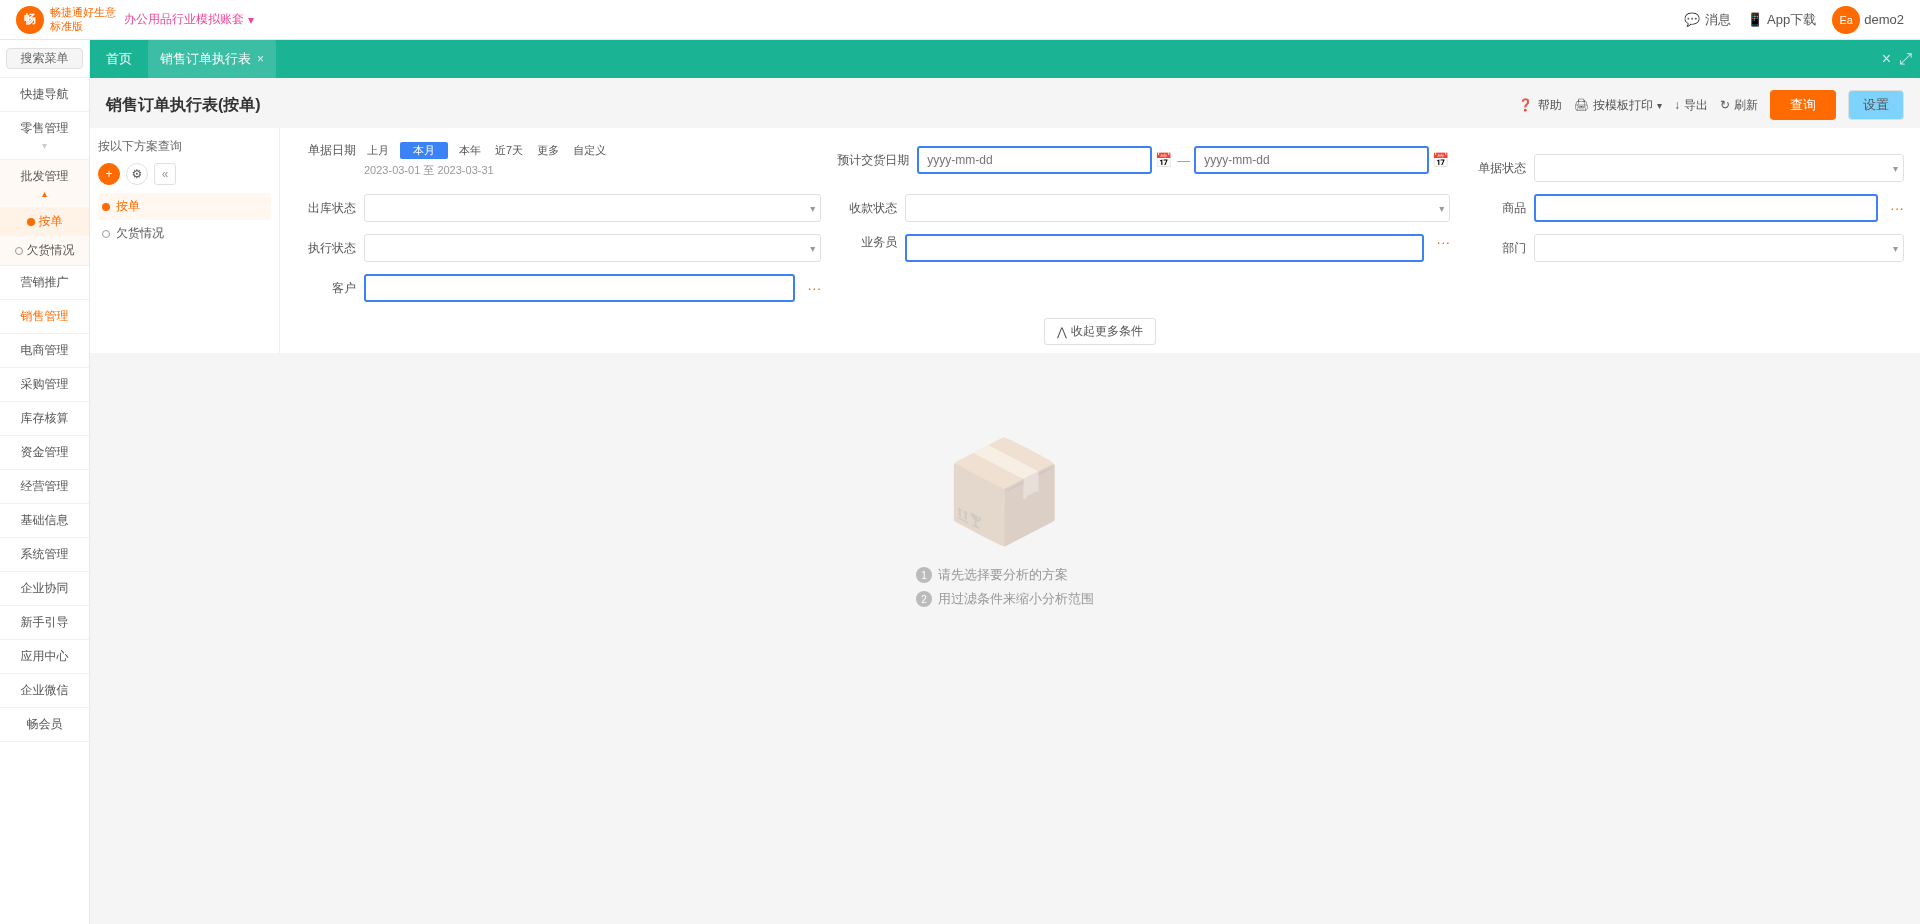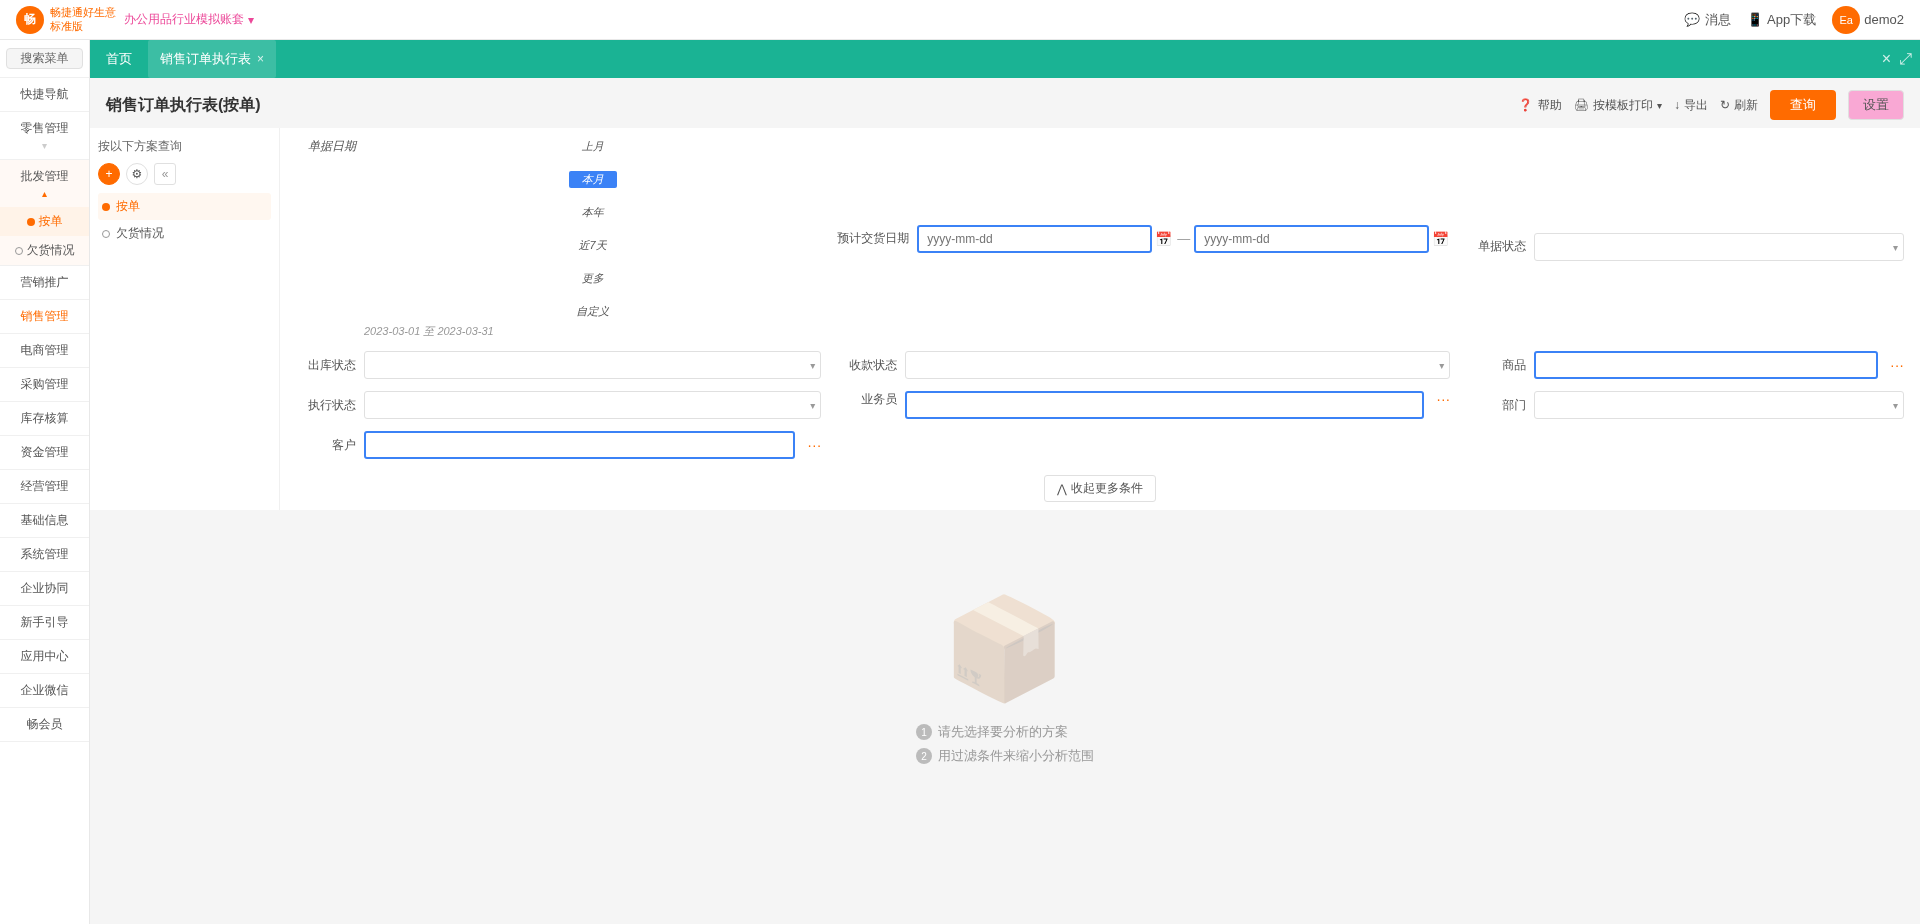--- a/index.html
+++ b/index.html
@@ -45,42 +45,42 @@
     
     .content-area { flex: 1; overflow: auto; padding: 0; background: #f5f5f5; }
     .page-content { background: #f5f5f5; min-height: 100%; }
 
     
     .page-header { background: #f5f5f5; padding: 12px 16px 0 16px; display: flex; align-items: center; justify-content: space-between; }
     .page-title { font-size: 16px; font-weight: bold; color: #333; }
     .page-actions { display: flex; align-items: center; gap: 12px; }
     .page-action-btn { display: flex; align-items: center; gap: 4px; color: #555; font-size: 12px; cursor: pointer; }
     .query-btn { background: #ff6b00; color: white; border: none; padding: 6px 20px; border-radius: 4px; cursor: pointer; font-size: 13px; }
-    .setting-btn { background: #f9a8d4; color: #555; border: 1px solid #e0e0e0; padding: 5px 14px; border-radius: 4px; cursor: pointer; font-size: 13px; }
+    .setting-btn { background: #7dd3fc; color: #555; border: 1px solid #e0e0e0; padding: 5px 14px; border-radius: 4px; cursor: pointer; font-size: 13px; }
 
     
     .filter-panel { display: flex; background: white; margin: 8px 0 0 0; border-radius: 0; }
     .filter-sidebar { width: 190px; padding: 10px 8px; border-right: 1px solid #f0f0f0; flex-shrink: 0; }
     .filter-sidebar-title { font-size: 12px; color: #666; margin-bottom: 8px; display: flex; align-items: center; gap: 4px; }
     .filter-sidebar-btn { width: 22px; height: 22px; border-radius: 50%; border: 1px solid #e0e0e0; background: white; display: flex; align-items: center; justify-content: center; cursor: pointer; color: #555; font-size: 12px; }
     .filter-sidebar-btn.orange { background: #ff6b00; border-color: #ff6b00; color: white; }
     .filter-sidebar-collapse { width: 22px; height: 22px; border: 1px solid #e0e0e0; background: white; border-radius: 3px; display: flex; align-items: center; justify-content: center; cursor: pointer; color: #999; font-size: 12px; }
     .filter-scheme-item { display: flex; align-items: center; gap: 6px; padding: 5px 4px; cursor: pointer; border-radius: 3px; font-size: 12px; color: #555; }
     .filter-scheme-item.active { color: #ff6b00; background: #fff7f0; }
     .filter-row { display: flex; align-items: center; margin-bottom: 12px; gap: 16px; }
     .filter-label { color: #555; font-size: 12px; white-space: nowrap; min-width: 60px; text-align: right; }
     .filter-select-wrap { flex: 1; position: relative; }
     .filter-select-wrap select { width: 100%; border: 1px solid #e0e0e0; padding: 3px 24px 3px 8px; font-size: 12px; color: #555; background: white; border-radius: 3px; outline: none; appearance: none; cursor: pointer; height: 28px; }
     .filter-select-arrow { position: absolute; right: 6px; top: 50%; transform: translateY(-50%); color: #999; font-size: 10px; pointer-events: none; }
     .filter-date-range { flex: 1; display: flex; align-items: center; gap: 4px; }
     .filter-date-input { border: 2px solid #3b82f6; padding: 3px 8px; font-size: 12px; color: #bbb; border-radius: 3px; height: 28px; flex: 1; background: white; }
     .filter-date-sep { color: #999; }
     .filter-dots { color: #ff6b00; font-size: 14px; cursor: pointer; margin-left: 4px; }
 
-    .date-tabs { display: flex; align-items: center; gap: 16px; margin-bottom: 4px; flex-direction: column; }
+    .date-tabs { display: flex; align-items: center; gap: 8px; margin-bottom: 4px; }
     .date-tab { font-size: 11px; color: #555; cursor: pointer; padding: 1px 3px; }
     .date-tab.active { background: #3b82f6; color: white; border-radius: 2px; padding: 1px 13px; }
     .date-range-text { font-size: 11px; color: #999; }
 
     .filter-actions-row { display: flex; justify-content: center; padding: 4px 0 8px; }
     .collapse-btn { display: flex; align-items: center; gap: 4px; color: #555; font-size: 12px; cursor: pointer; padding: 4px 12px; border: 1px solid #e0e0e0; border-radius: 3px; background: white; }
 
     
     .empty-state { display: flex; flex-direction: column; align-items: center; justify-content: center; padding: 80px 0; }
     .empty-tips { color: #999; font-size: 13px; }
@@ -292,21 +292,21 @@
               <div class="filter-scheme-item">
                 <span class="gray-dot"></span>
                 <span>欠货情况</span>
               </div>
             </div>
 
             <div style="flex:1;padding:10px 16px 0 16px;">
 
               <div class="filter-row">
 
-                <div style="display:flex;align-items:flex-start;gap:8px;flex:1.2;font-style:italic;">
+                <div style="display:flex;align-items:flex-start;gap:8px;flex:1.2;">
                   <span class="filter-label">单据日期</span>
                   <div style="flex:1;">
                     <div class="date-tabs">
                       <span class="date-tab">上月</span>
                       <span class="date-tab active">本月</span>
                       <span class="date-tab">本年</span>
                       <span class="date-tab">近7天</span>
                       <span class="date-tab">更多</span>
                       <span class="date-tab">自定义</span>
                     </div>

